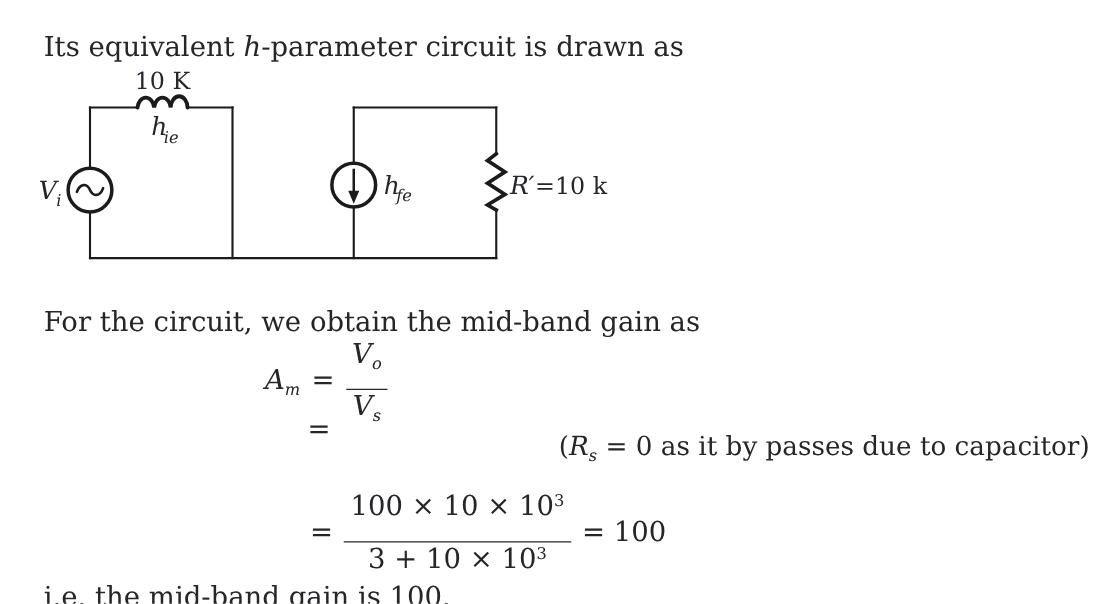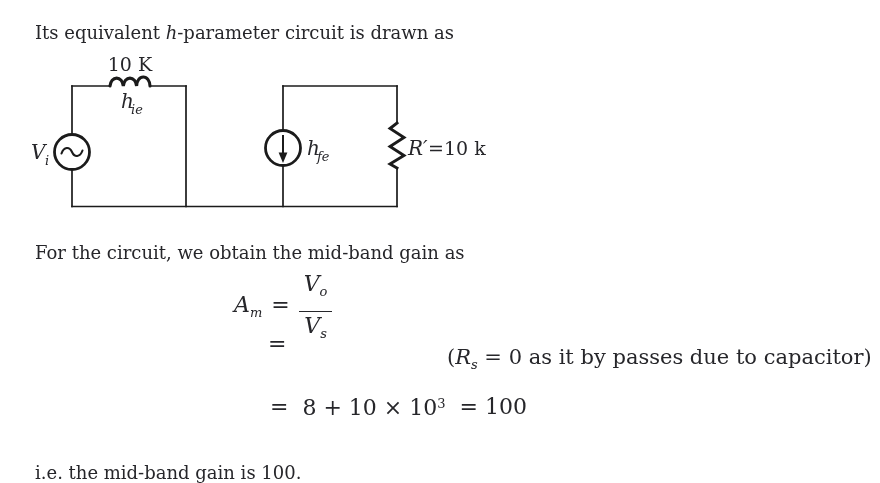--- a/index.html
+++ b/index.html
@@ -2,27 +2,27 @@
 <html><head>
 <meta charset="utf-8">
 <style>
   html,body{margin:0;padding:0;}
   body{
     width:880px;height:483px;position:relative;overflow:hidden;
     background:#ffffff;color:#26262a;
     font-family:"DejaVu Serif","Liberation Serif",serif;
   }
   .abs{position:absolute;}
-  .body-text{font-size:18px;line-height:1.2;white-space:nowrap;}
+  .body-text{font-size:22px;line-height:1.2;white-space:nowrap;}
   .it{font-style:italic;}
   sub{font-size:13px;line-height:0;vertical-align:-5px;font-style:italic;}
   sup{font-size:13px;line-height:0;vertical-align:7px;}
   .math-row{
     position:absolute;display:flex;align-items:center;gap:9px;
-    font-size:22px;white-space:nowrap;margin-left:22px;
+    font-size:22px;white-space:nowrap;
   }
   .frac{display:inline-flex;flex-direction:column;align-items:center;text-align:center;}
   .frac .num{border-bottom:1.6px solid #26262a;padding:0 5px 15px;line-height:1.08;}
   .frac .den{padding:2px 5px 0;line-height:1.08;text-align:right;}
   .op{padding:0 6px;}
   .sp{margin-left:4px;}
   .note{position:absolute;font-size:21px;white-space:nowrap;}
   svg text{fill:#26262a;font-family:"DejaVu Serif","Liberation Serif",serif;}
   svg .lbl{font-size:19px;}
   svg .lbl-lg{font-size:20px;font-style:italic;}
@@ -79,18 +79,19 @@
 
 <div class="math-row" style="left:246px;top:331px;">
   <span>=</span>
 </div>
 
 <div class="note" style="left:447px;top:345px;text-align:center;"><span>(</span><span class="it">R</span><sub>s</sub><span> = 0 as it by passes due to capacitor)</span></div>
 
 <div class="math-row" style="left:248px;top:394px;">
   <span>=</span>
   <span class="frac">
-    <span class="den"><span>8 + 10 × 10</span><sup>3</sup></span>
+    <span class="num"><span>100 × 10 × 10</span><sup>3</sup></span>
+    <span class="den"><span>3 + 10 × 10</span><sup>3</sup></span>
   </span>
   <span>= 100</span>
 </div>
 
 <p class="abs body-text" style="left:35px;top:444px;">i.e. the mid-band gain is 100.</p>
 
 </body></html>

